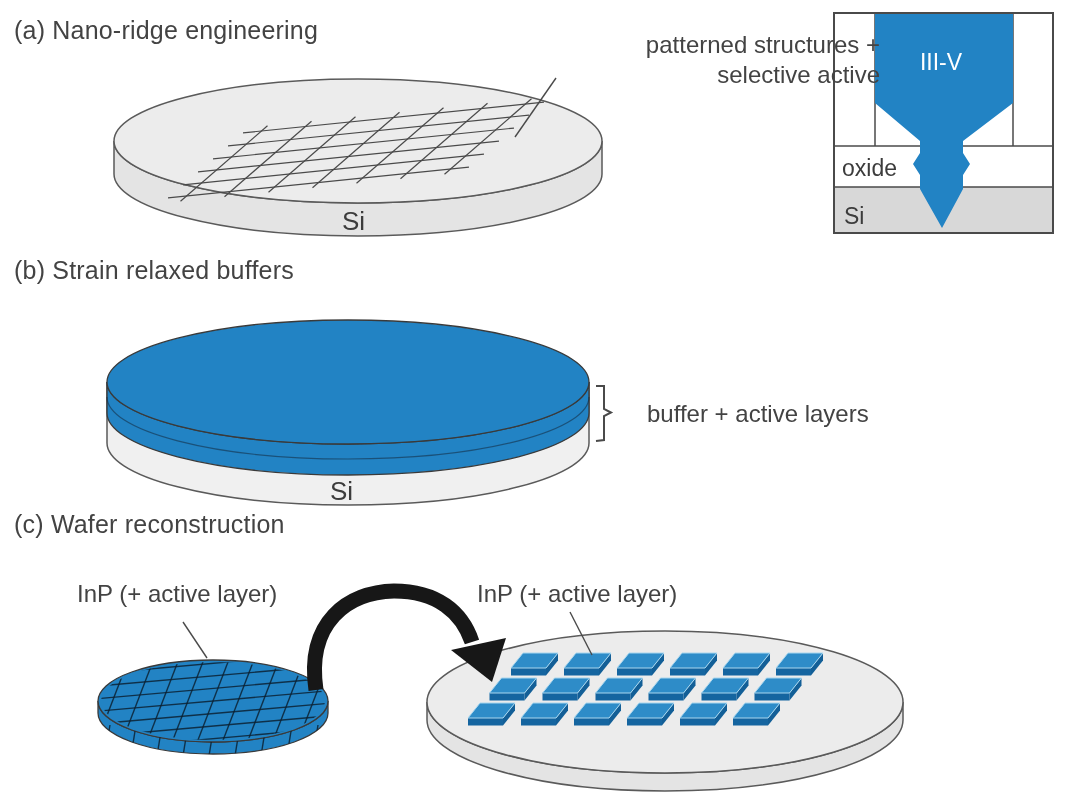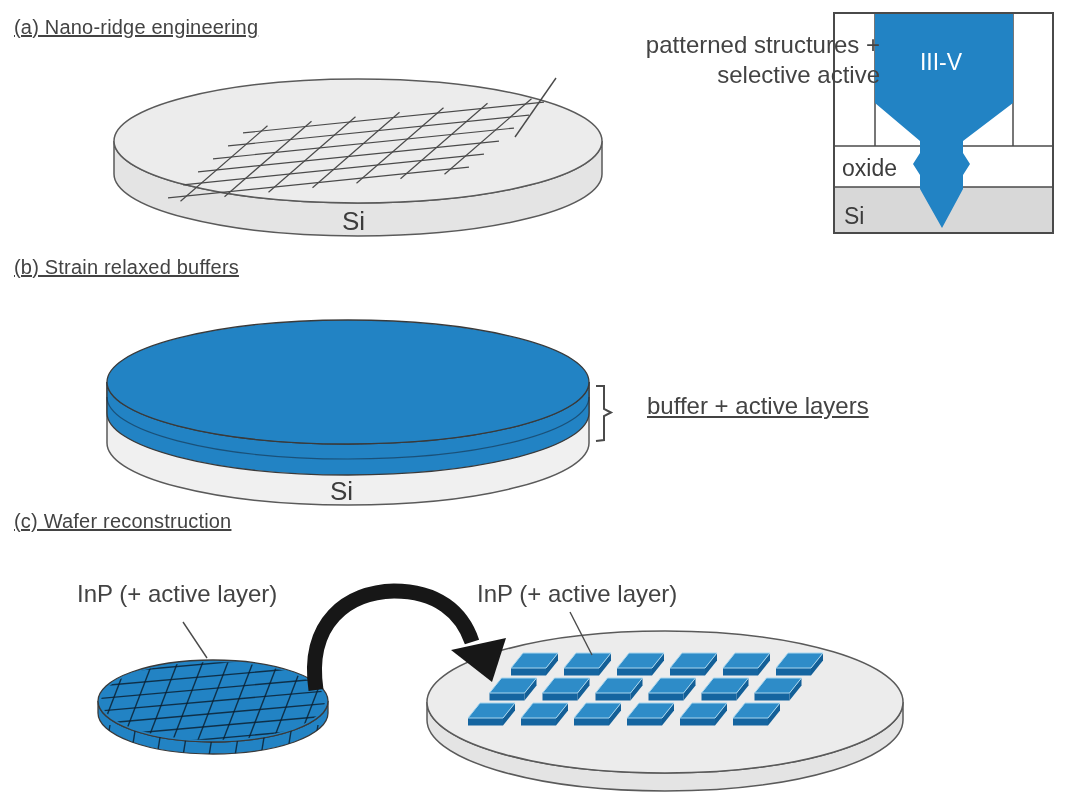--- a/index.html
+++ b/index.html
@@ -1,20 +1,20 @@
 <!DOCTYPE html>
 <html><head>
 <meta charset="utf-8">
 <style>
   html,body{margin:0;padding:0;background:#ffffff;}
   #stage{position:relative;width:1080px;height:800px;background:#ffffff;overflow:hidden;
          font-family:"Liberation Sans", sans-serif;}
   svg{position:absolute;left:0;top:0;}
   .label{position:absolute;color:#434343;white-space:nowrap;}
-  .section-title{font-size:20px;letter-spacing:.2px;text-decoration:underline;}
+  .section-title{font-size:25px;letter-spacing:.2px;}
   .annotation{font-size:24px;}
   .centered{text-align:right;}
   text{font-family:"Liberation Sans", sans-serif;}
   .si-text{font-size:26px;fill:#3c3c3c;}
   .inset-text{font-size:23px;fill:#3c3c3c;}
   .inset-text-white{font-size:23px;fill:#ffffff;}
 </style>
 </head>
 <body>
 
@@ -217,21 +217,21 @@
 
 <div class="label section-title" style="left:14px;top:16px;">(a) Nano-ridge engineering</div>
 
 <div class="label annotation centered" style="left:450px;top:30px;width:430px;line-height:30px;">
   <div>patterned structures +</div>
   <div>selective active</div>
 </div>
 
 <div class="label section-title" style="left:14px;top:256px;text-align:center;">(b) Strain relaxed buffers</div>
 
-<div class="label annotation" style="left:647px;top:392px;text-decoration:underline;">buffer + active layers</div>
+<div class="label annotation" style="left:647px;top:400px;">buffer + active layers</div>
 
 <div class="label section-title" style="left:14px;top:510px;">(c) Wafer reconstruction</div>
 
 <div class="label annotation" style="left:77px;top:580px;">InP (+ active layer)</div>
 
 <div class="label annotation" style="left:477px;top:580px;">InP (+ active layer)</div>
 
 </div>
 
 </body></html>

